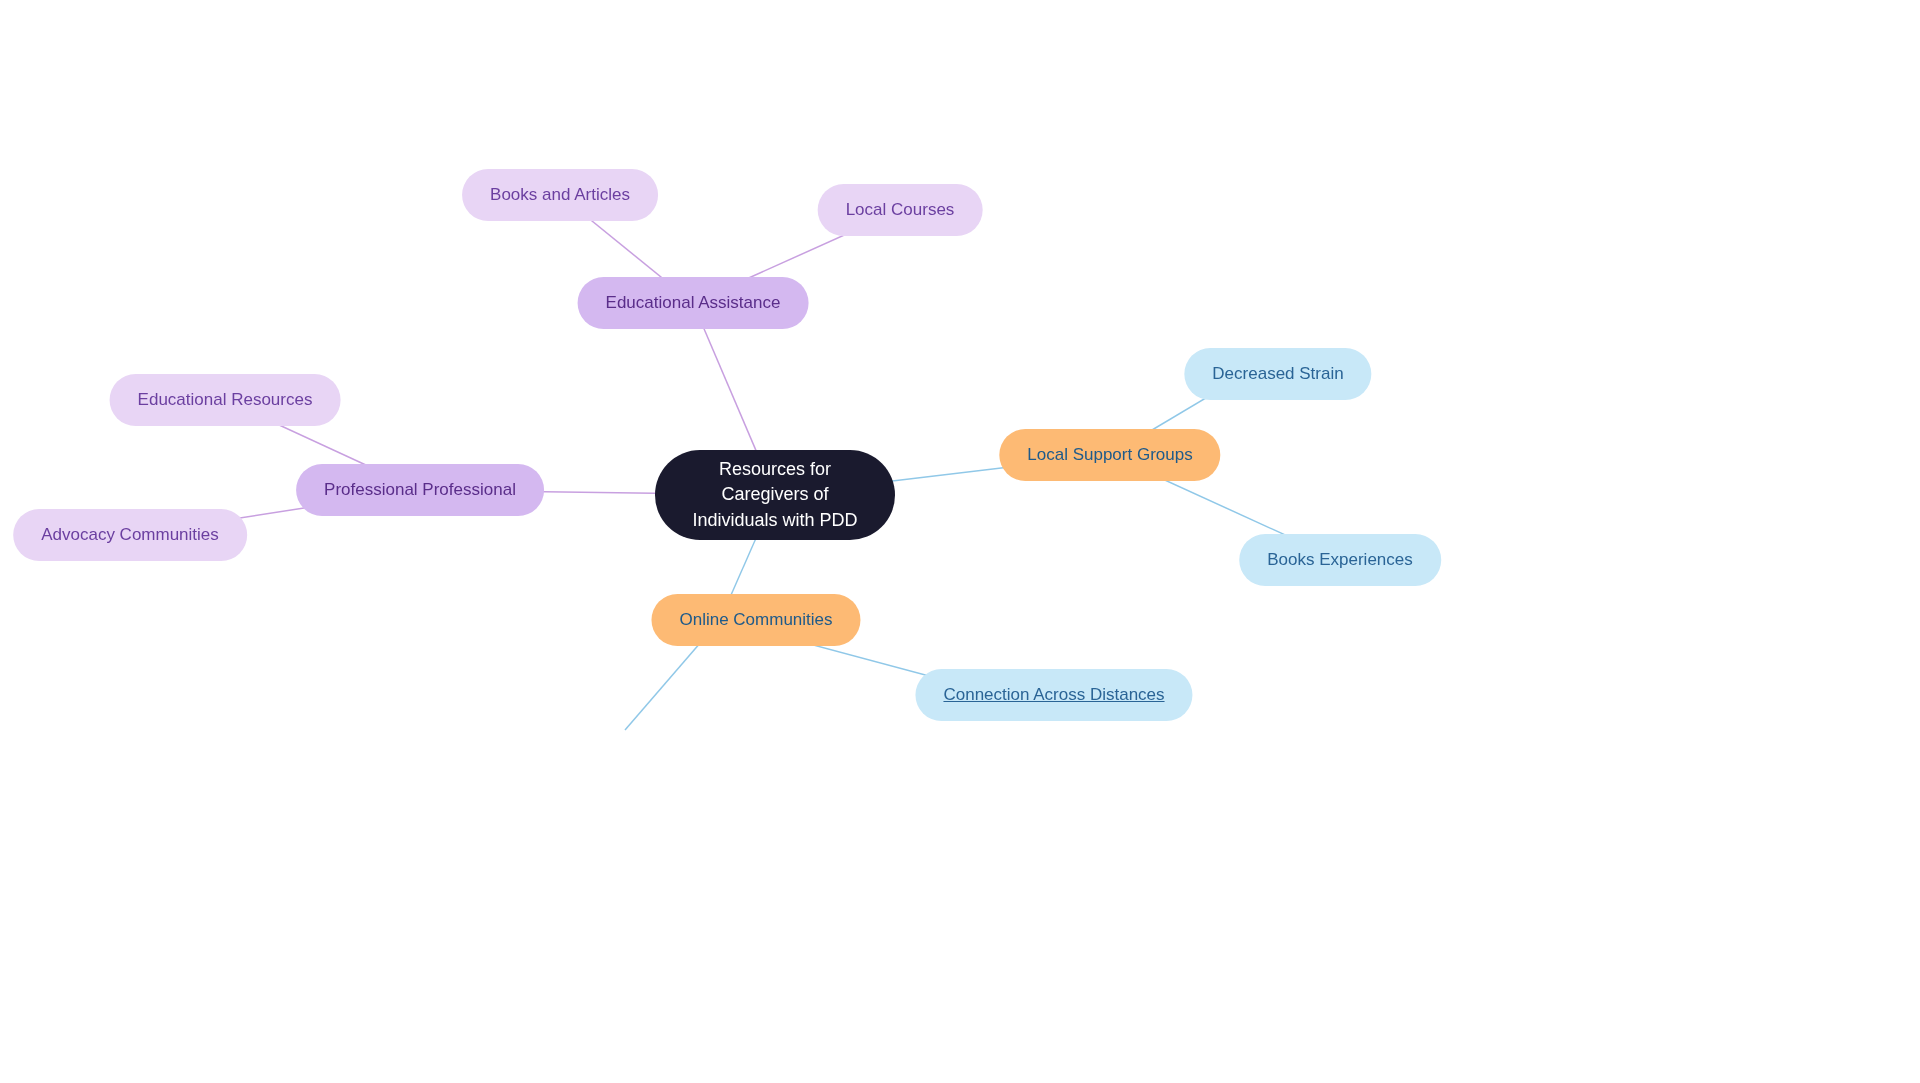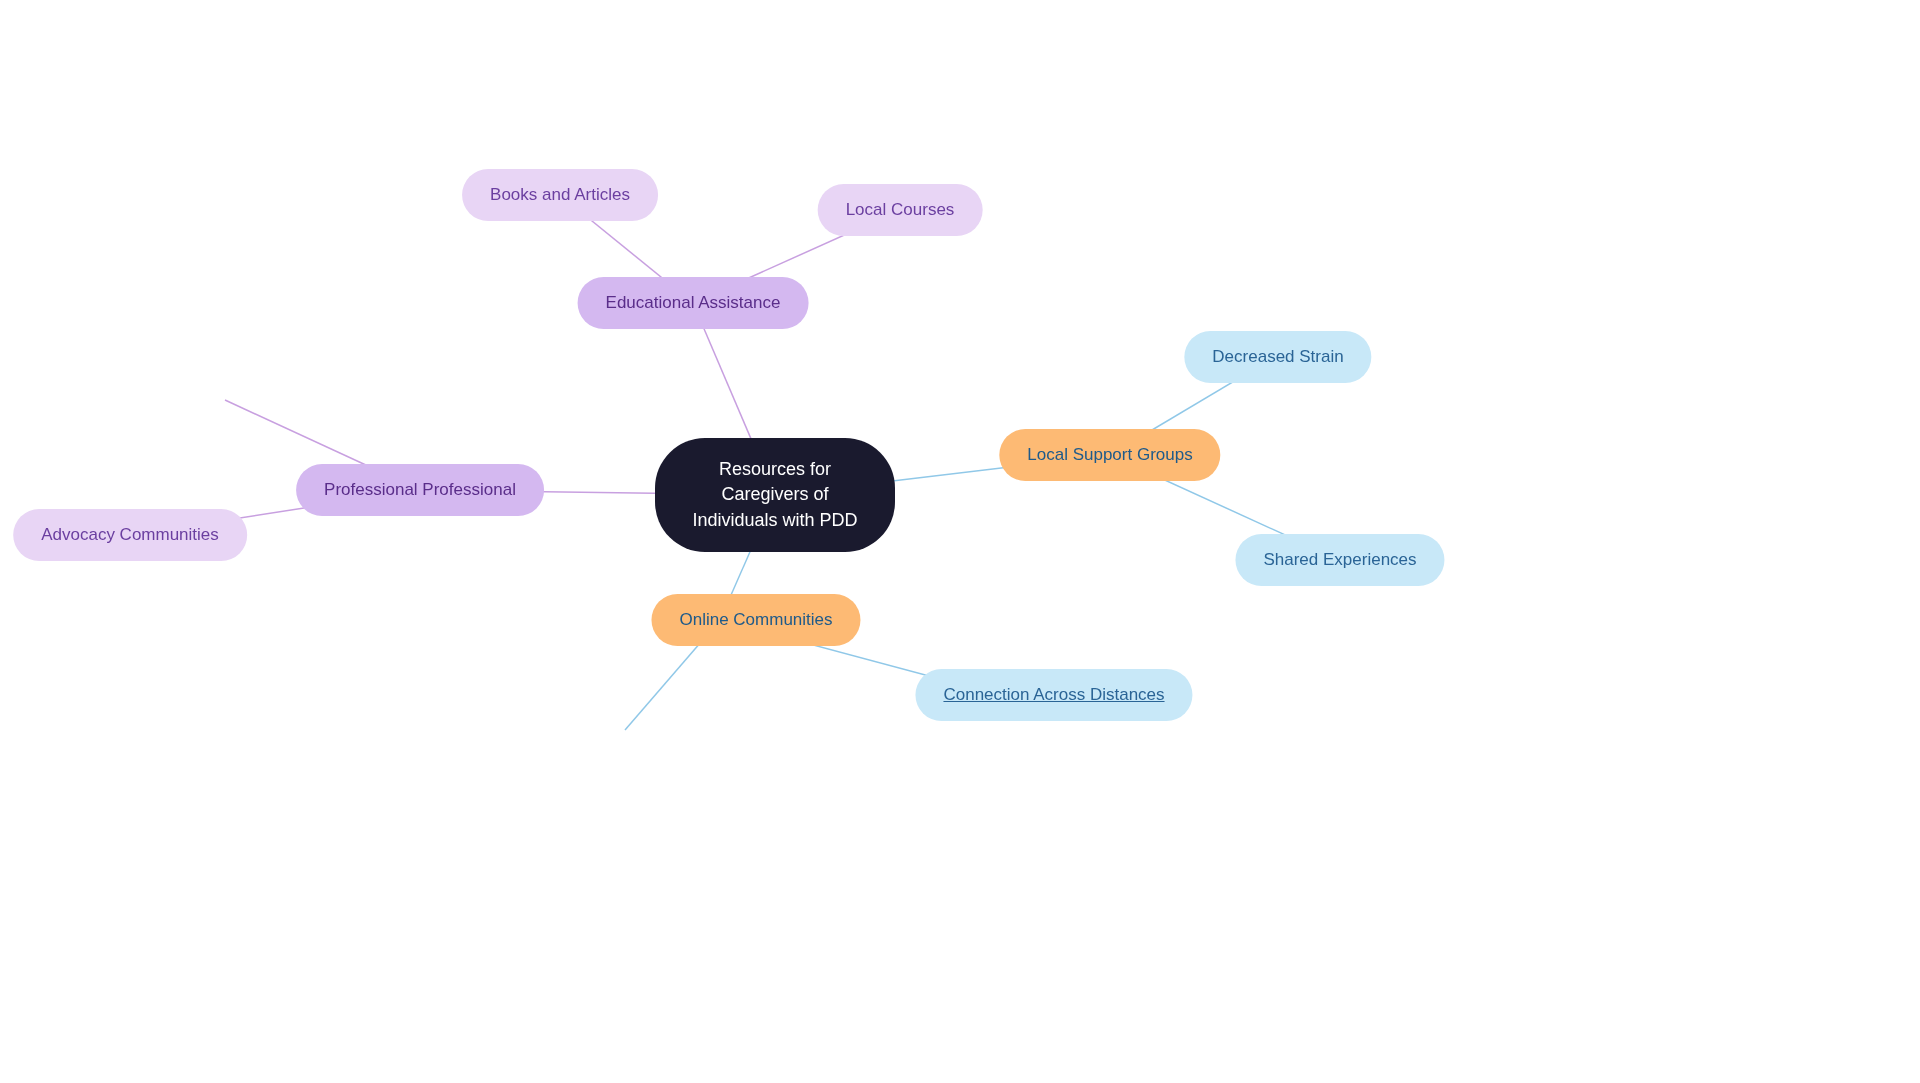--- a/index.html
+++ b/index.html
@@ -33,21 +33,21 @@
       cursor: pointer;
       transform: translate(-50%, -50%);
     }
     .node-center {
       background: #1a1a2e;
       color: #ffffff;
       font-size: 18px;
       font-weight: 500;
       padding: 20px 30px;
       width: 240px;
-      height: 114px;
+      height: 90px;
       line-height: 1.4;
     }
     .node-purple {
       background: #e8d5f5;
       color: #6b3fa0;
       font-size: 17px;
       padding: 16px 28px;
       border: none;
     }
     .node-purple-dark {
@@ -86,19 +86,20 @@
       <line x1="775" y1="495" x2="720" y2="620" stroke="#90c8e8" stroke-width="1.5"></line>
       <line x1="720" y1="620" x2="625" y2="730" stroke="#90c8e8" stroke-width="1.5"></line>
       <line x1="720" y1="620" x2="1000" y2="695" stroke="#90c8e8" stroke-width="1.5"></line>
     </svg>
 <div class="node node-center" style="left: 775px; top: 495px; white-space: pre-line;">Resources for Caregivers of
 Individuals with PDD</div>
     <div class="node node-purple-dark" style="left: 693px; top: 303px;">Educational Assistance</div>
     <div class="node node-purple" style="left: 560px; top: 195px;">Books and Articles</div>
     <div class="node node-purple" style="left: 900px; top: 210px;">Local Courses</div>
     <div class="node node-purple-dark" style="left: 420px; top: 490px;">Professional Professional</div>
+    <div class="node node-purple" style="left: 225px; top: 400px;">Educational Resources</div>
     <div class="node node-purple" style="left: 130px; top: 535px;">Advocacy Communities</div>
     <div class="node node-blue-dark" style="left: 1110px; top: 455px;">Local Support Groups</div>
-    <div class="node node-blue" style="left: 1278px; top: 357px;">Decreased Strain</div>
-    <div class="node node-blue" style="left: 1340px; top: 560px;">Shared Experiences</div>
+    <div class="node node-blue" style="left: 1278px; top: 374px;">Decreased Strain</div>
+    <div class="node node-blue" style="left: 1340px; top: 560px;">Books Experiences</div>
     <div class="node node-blue-dark" style="left: 756px; top: 620px;">Online Communities</div>
     <div class="node node-blue" style="left: 1054px; top: 695px; text-decoration: underline;">Connection Across Distances</div>
   </div>
 
 </body></html>

